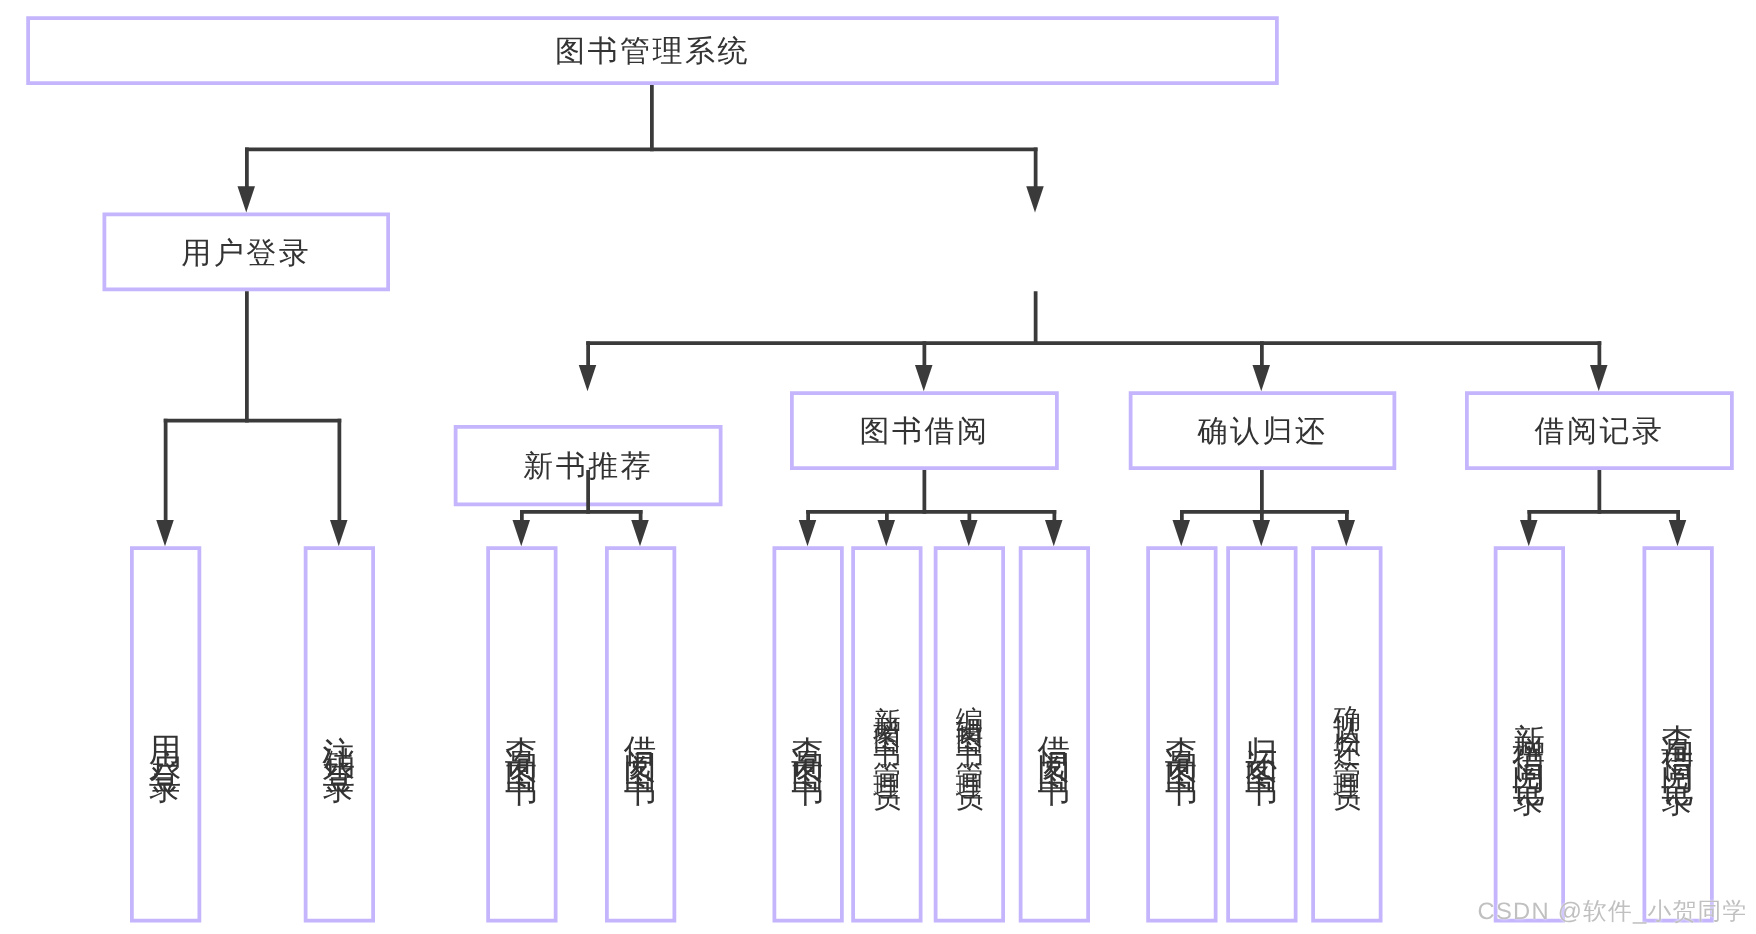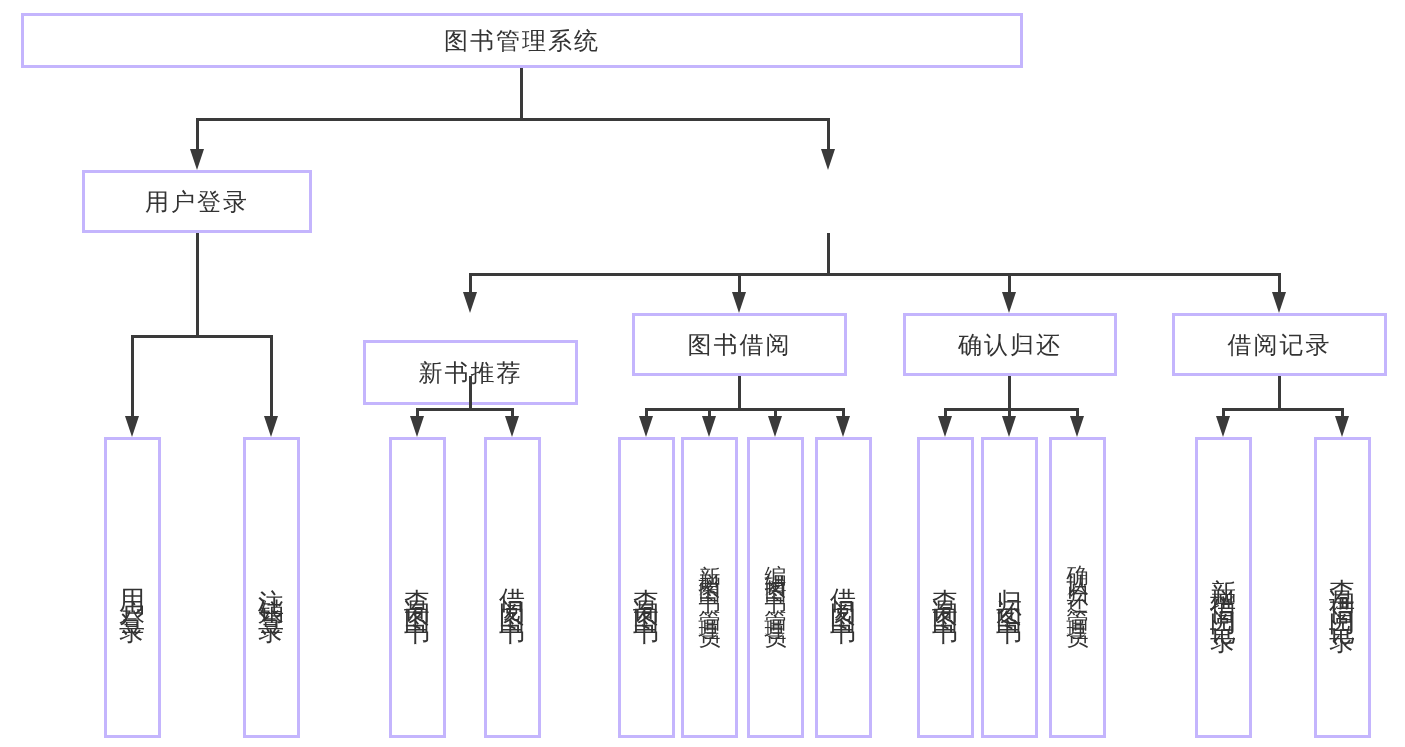--- a/index.html
+++ b/index.html
@@ -180,14 +180,15 @@
   <div class="vl" style="left:1076px; top:408px; height:11px;"></div>
   <div class="ar" style="left:1070px; top:416px;"></div>
 
   <div class="vl" style="left:1278px; top:376px; height:35px;"></div>
   <div class="hl" style="left:1222px; top:408px; width:122px;"></div>
   <div class="vl" style="left:1222px; top:408px; height:11px;"></div>
   <div class="ar" style="left:1216px; top:416px;"></div>
   <div class="vl" style="left:1341px; top:408px; height:11px;"></div>
   <div class="ar" style="left:1335px; top:416px;"></div>
 
+  <div id="watermark">CSDN @软件_小贺同学</div>
 
 </div>
 
 </body></html>

